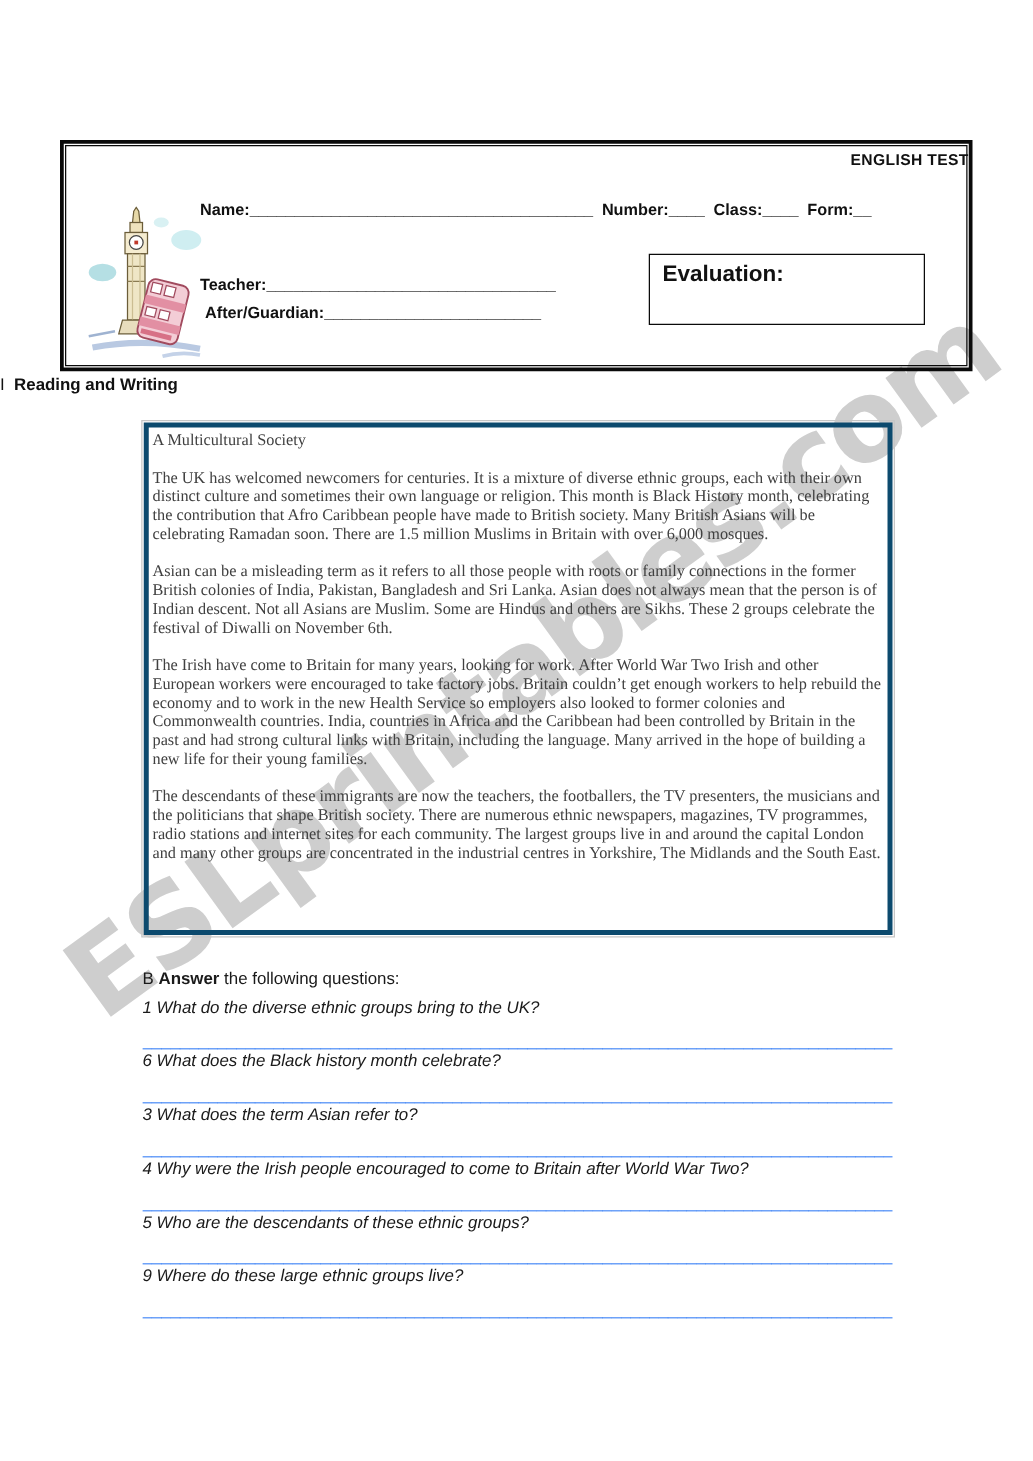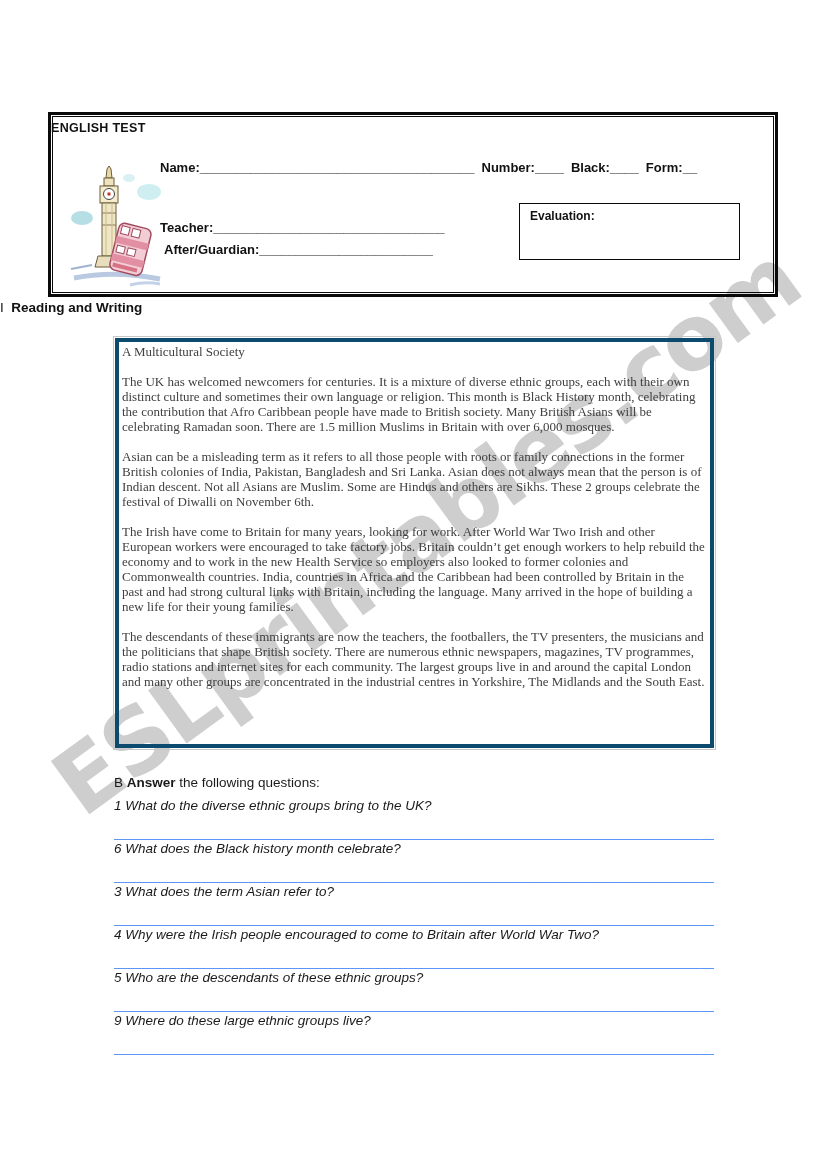--- a/index.html
+++ b/index.html
@@ -15,35 +15,35 @@
     transform:rotate(-36deg);transform-origin:left bottom;pointer-events:none;
   }
   .content{position:relative;z-index:1;}
   
   .frame-outer{
     position:absolute;left:48px;top:112px;width:724px;height:179px;
     border:3px solid #0a0a0a;
   }
   .frame-inner{position:absolute;inset:1px;border:1px solid #0a0a0a;}
   .test-title{
-    position:absolute;top:6px;left:0;width:100%;text-align:left;
+    position:absolute;top:6px;left:0;width:100%;text-align:right;
     font-weight:700;font-size:12.5px;letter-spacing:.3px;
   }
   .hdr-row{position:absolute;white-space:nowrap;font-size:13px;font-weight:700;}
   .hdr-row .line{font-weight:700;letter-spacing:0;}
   .row-name{left:109px;top:45px;}
   .row-date{left:109px;top:83px;}
   .row-teacher{left:109px;top:105px;}
   .row-parent{left:113px;top:127px;}
   .gap-l{display:inline-block;width:7px;}
   .eval-box{
     position:absolute;left:468px;top:88px;width:219px;height:55px;
     border:1px solid #0a0a0a;
   }
-  .eval-label{position:absolute;left:10px;top:5px;font-weight:700;font-size:12px;}
+  .eval-label{position:absolute;left:10px;top:5px;font-weight:700;font-size:18px;}
   .illus{position:absolute;left:19px;top:50px;}
   
   .section-heading{
     position:absolute;left:0;top:300px;width:826px;text-align:left;
     font-size:13.5px;white-space:pre;
   }
   .section-heading .bold{font-weight:700;}
   
   .passage-box{
     position:absolute;left:115px;top:338px;width:585px;height:398px;
@@ -101,21 +101,21 @@
           <rect x="45" y="63" width="8" height="8" fill="#ffffff" stroke="#a14a5e" stroke-width="1"></rect>
           <rect x="56" y="63" width="8" height="8" fill="#ffffff" stroke="#a14a5e" stroke-width="1"></rect>
           <rect x="45" y="83" width="8" height="7" fill="#ffffff" stroke="#a14a5e" stroke-width="1"></rect>
           <rect x="56" y="83" width="8" height="7" fill="#ffffff" stroke="#a14a5e" stroke-width="1"></rect>
           <rect x="45" y="101" width="25" height="4" fill="#d77186"></rect>
         </g>
       </svg>
     </div>
 
     <div class="hdr-row row-name">
-      <span>Name:</span><span class="line">______________________________________</span><span class="gap-l"></span><span>Number:</span><span class="line">____</span><span class="gap-l"></span><span>Black:</span><span class="line">____</span><span class="gap-l"></span><span>Form:</span><span class="line">__</span>
+      <span>Name:</span><span class="line">______________________________________</span><span class="gap-l"></span><span>Number:</span><span class="line">____</span><span class="gap-l"></span><span>Class:</span><span class="line">____</span><span class="gap-l"></span><span>Form:</span><span class="line">__</span>
     </div>
 
 
     <div class="hdr-row row-teacher">
       <span>Teacher:</span><span class="line">________________________________</span>
     </div>
 
     <div class="hdr-row row-parent">
       <span>After/Guardian:</span><span class="line">________________________</span>
     </div>

